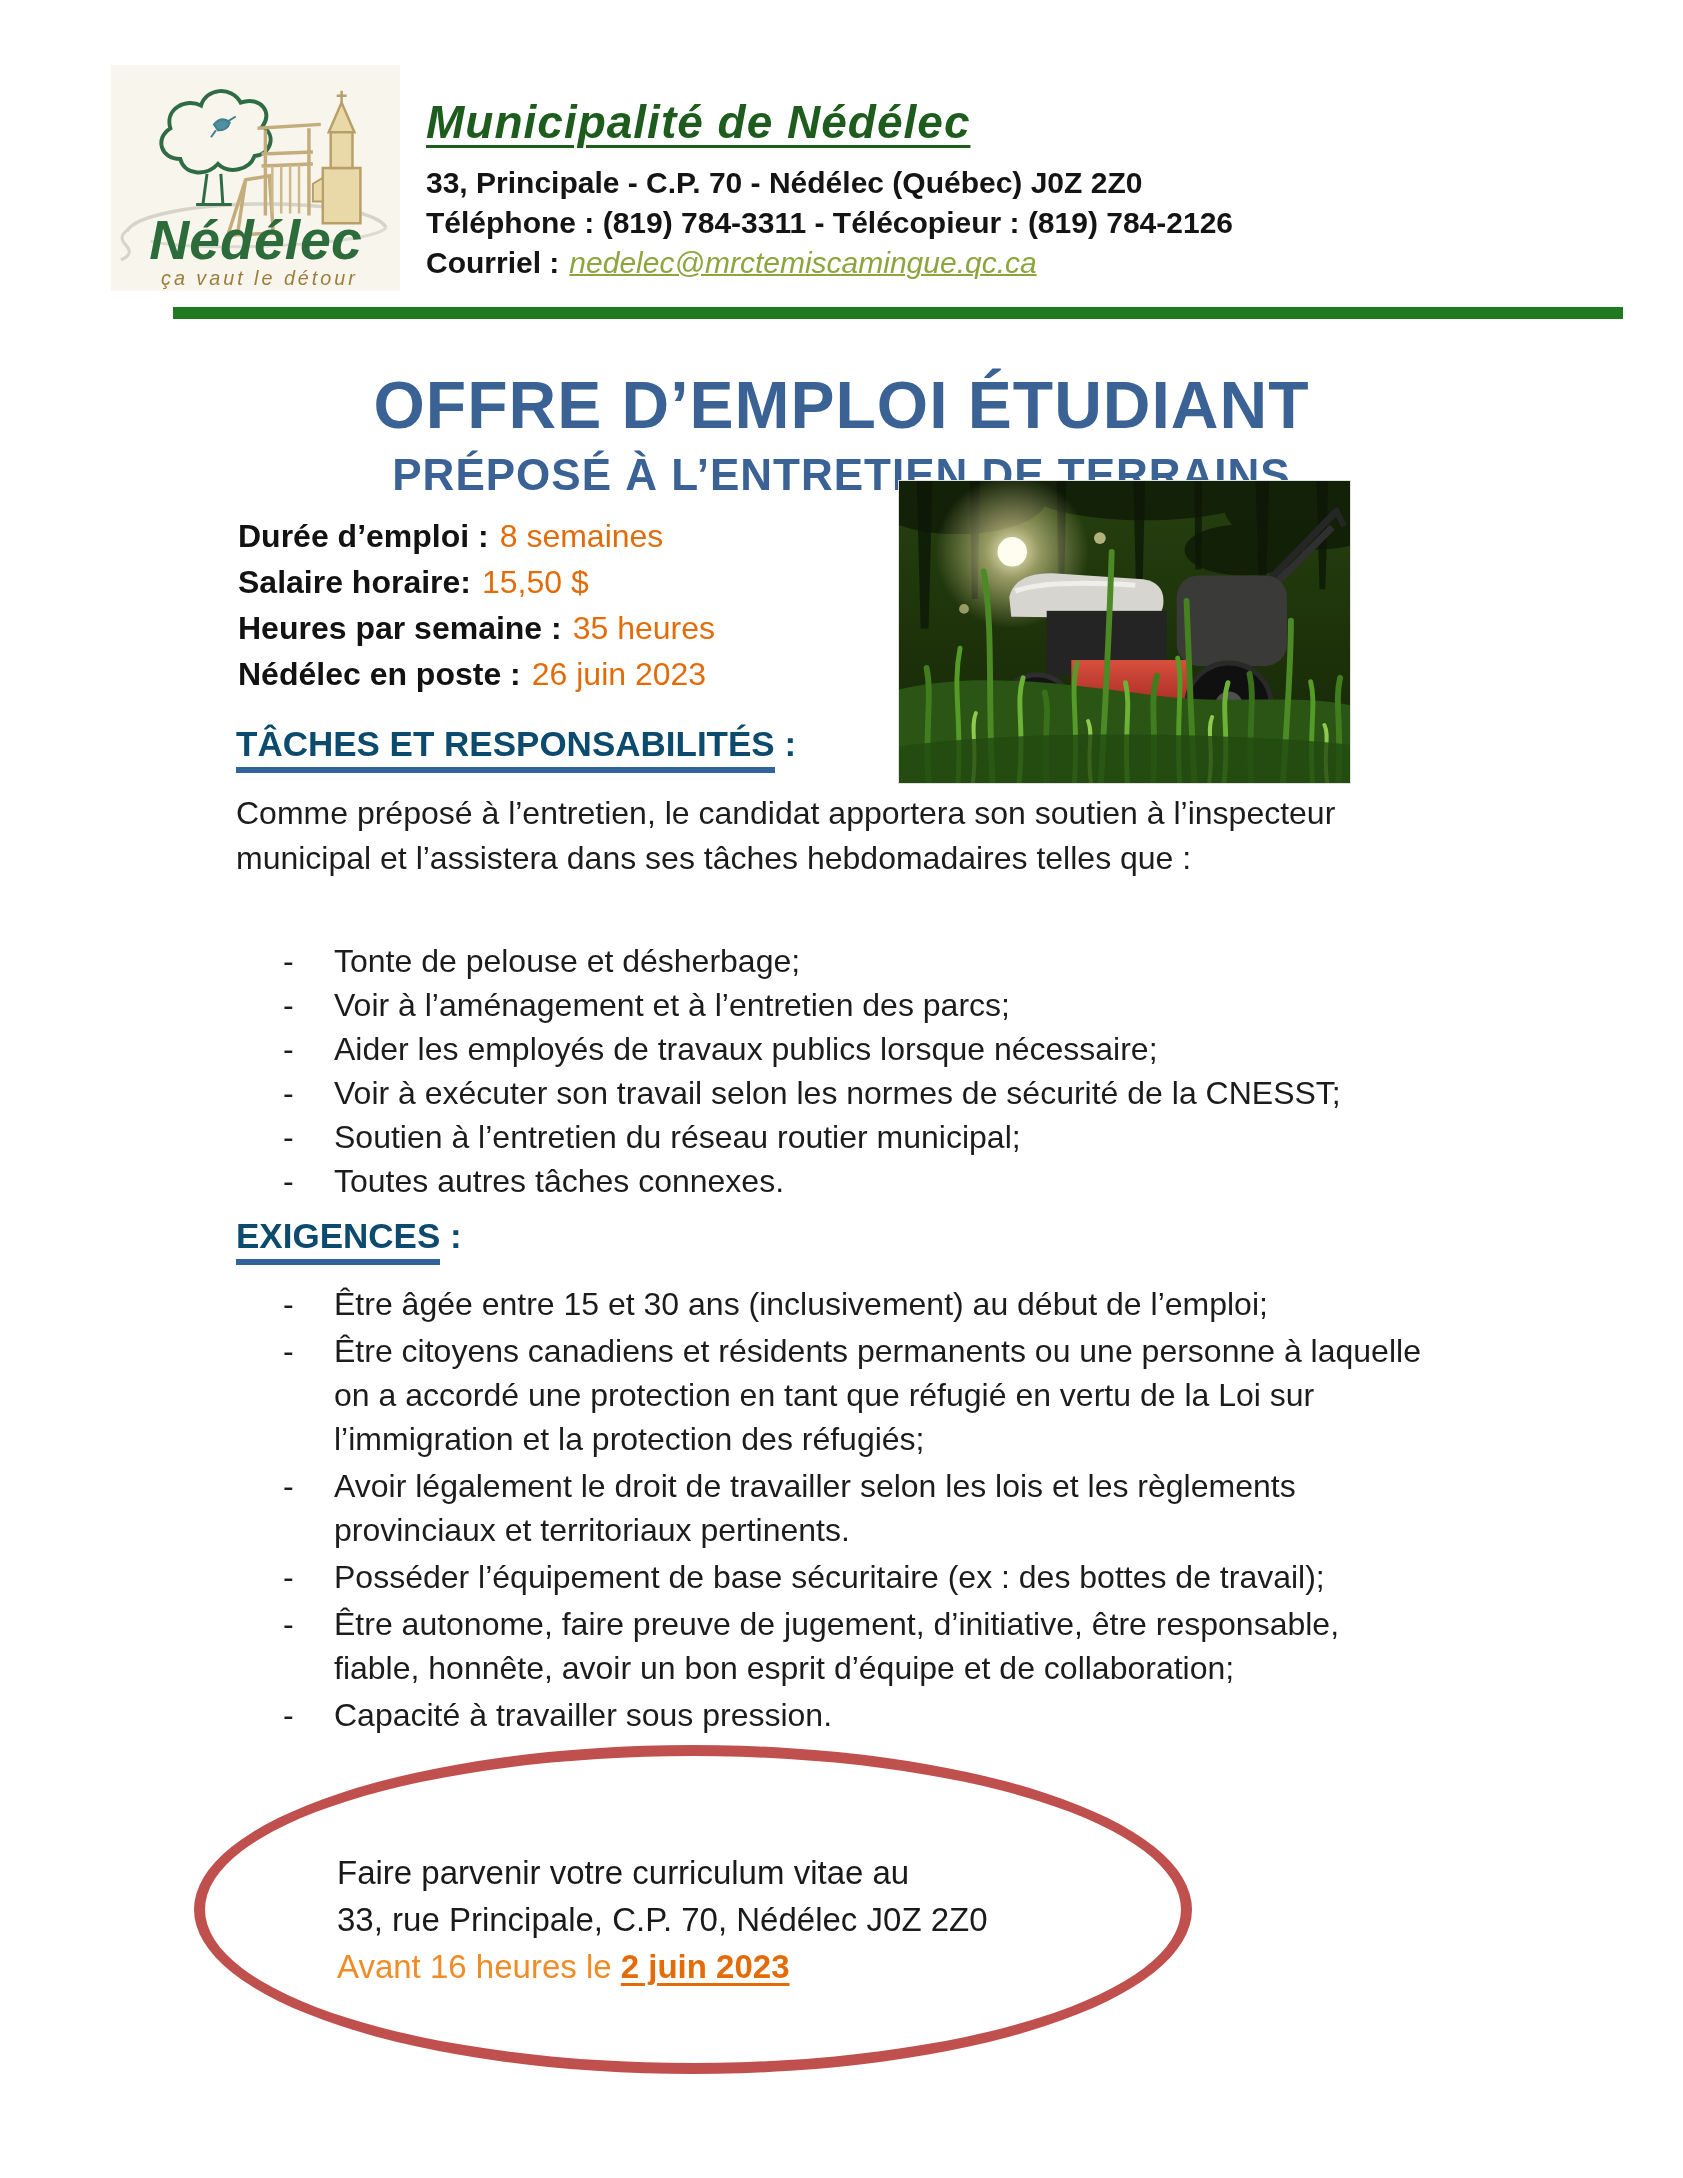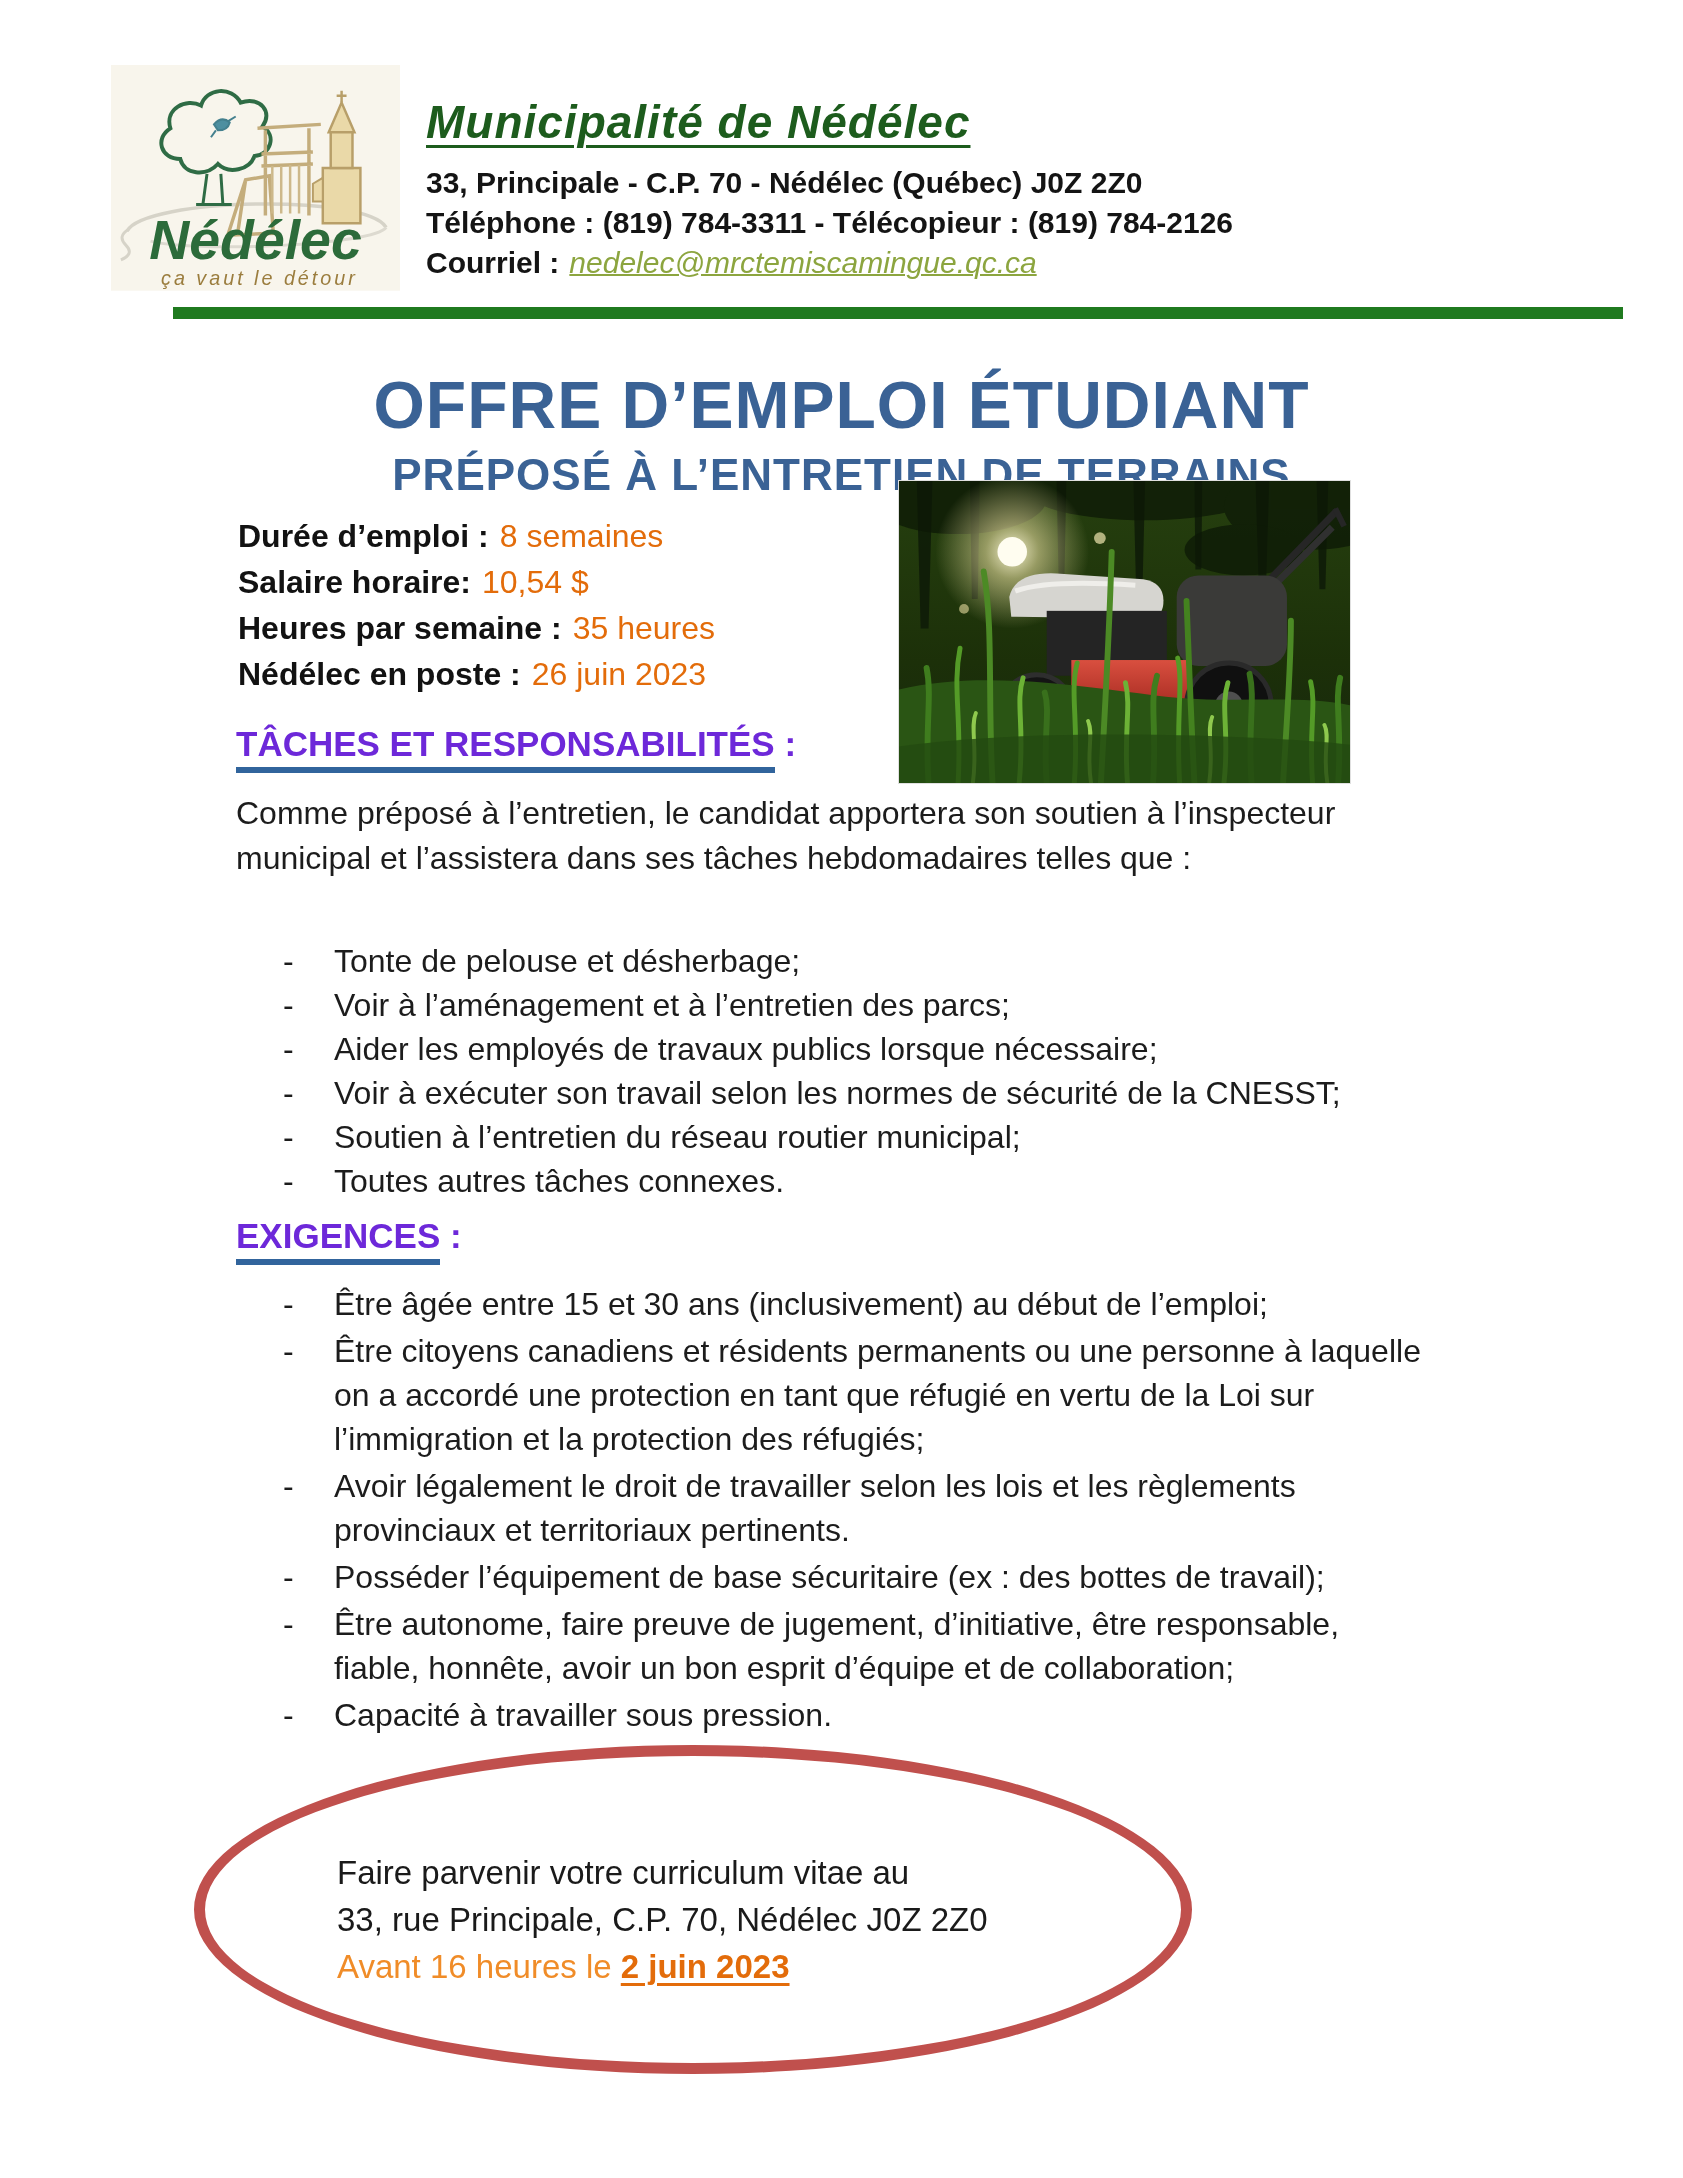--- a/index.html
+++ b/index.html
@@ -36,21 +36,21 @@
   .details { position:absolute; left:238px; top:513px; }
   .detail-row { font-size:32px; line-height:46px; }
   .detail-label { font-weight:bold; color:#121212;margin-top:8px; }
   .detail-value { color:#e36c0a; margin-left:11px; }
 
   
   .photo { position:absolute; left:898px; top:480px; width:453px; height:304px; border:1px solid #e0e0e0; }
   .photo svg { display:block; width:100%; height:100%; }
 
   
-  .section-heading { position:absolute; left:236px; font-size:35px; font-weight:bold; color:#6d28d9; }
+  .section-heading { position:absolute; left:236px; font-size:35px; font-weight:bold; color:#0c4a6e; }
   .heading-underline { display:inline-block; border-bottom:6px solid #31649c; padding-bottom:3px; }
   .tasks-heading { top:724px; }
   .req-heading { top:1216px; }
 
   .intro { position:absolute; left:236px; top:791px; width:1163px; font-size:32px; line-height:45px; color:#1c1c1c; }
 
   .doc-list { position:absolute; left:283px; list-style:none; }
   .tasks-list { top:939px; width:1173px; }
   .req-list { top:1282px; width:1148px; }
   .doc-list li { display:flex; font-size:32px; line-height:44px; color:#1c1c1c; }
@@ -117,21 +117,21 @@
   <div class="title-block">
     <div class="title-1">OFFRE D’EMPLOI ÉTUDIANT</div>
     <div class="title-2">PRÉPOSÉ À L’ENTRETIEN DE TERRAINS</div>
   </div>
 
   <div class="details">
     <div class="detail-row">
       <span class="detail-label">Durée d’emploi :</span><span class="detail-value">8 semaines</span>
     </div>
     <div class="detail-row">
-      <span class="detail-label">Salaire horaire:</span><span class="detail-value">10,54 $</span>
+      <span class="detail-label">Salaire horaire:</span><span class="detail-value">15,50 $</span>
     </div>
     <div class="detail-row">
       <span class="detail-label">Heures par semaine :</span><span class="detail-value">35 heures</span>
     </div>
     <div class="detail-row">
       <span class="detail-label">Nédélec en poste :</span><span class="detail-value">26 juin 2023</span>
     </div>
   </div>
 
   <div class="photo" role="img" aria-label="Tondeuse à gazon dans l'herbe haute au soleil couchant">

